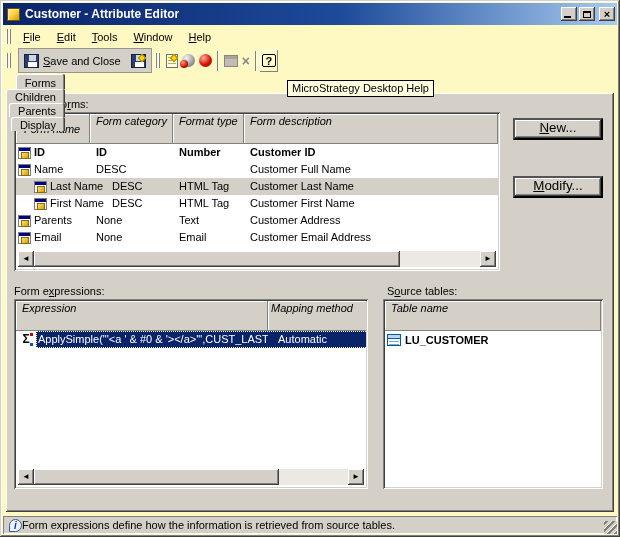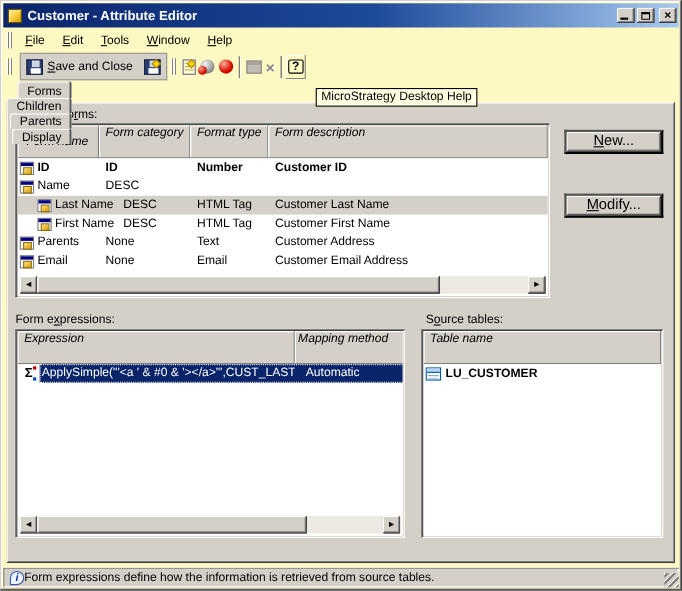--- a/index.html
+++ b/index.html
@@ -253,20 +253,21 @@
           <span class="cell c3">Number</span>
           <span class="cell c4">Customer ID</span>
         </div>
         <div class="lv-row">
           <span class="cell c1">
               <span class="fico"></span>
               <span>Name</span>
             </span>
           <span class="cell c2">DESC</span>
           <span class="cell c3"></span>
+          <span class="cell c4">Customer Full Name</span>
         </div>
         <div class="lv-row row-selgray">
           <span class="cell c1" style="width:90px;">
               <span class="fico ind"></span>
               <span>Last Name</span>
             </span>
           <span class="cell c2" style="width:67px;">DESC</span>
           <span class="cell c3">HTML Tag</span>
           <span class="cell c4">Customer Last Name</span>
         </div>

